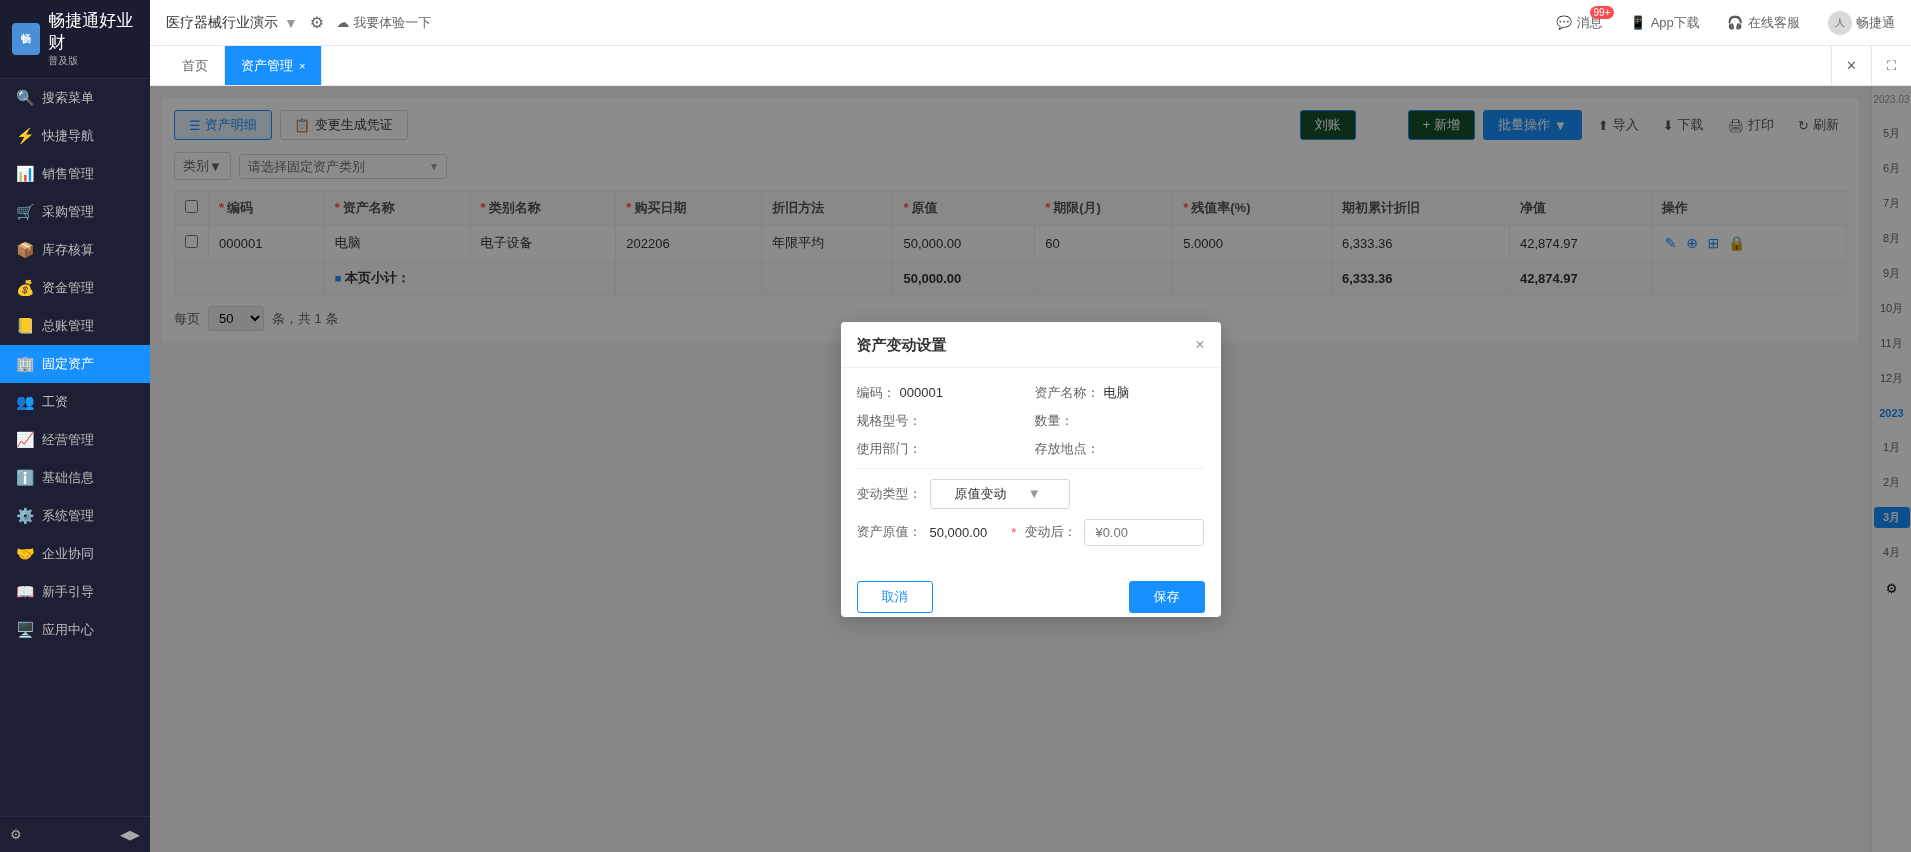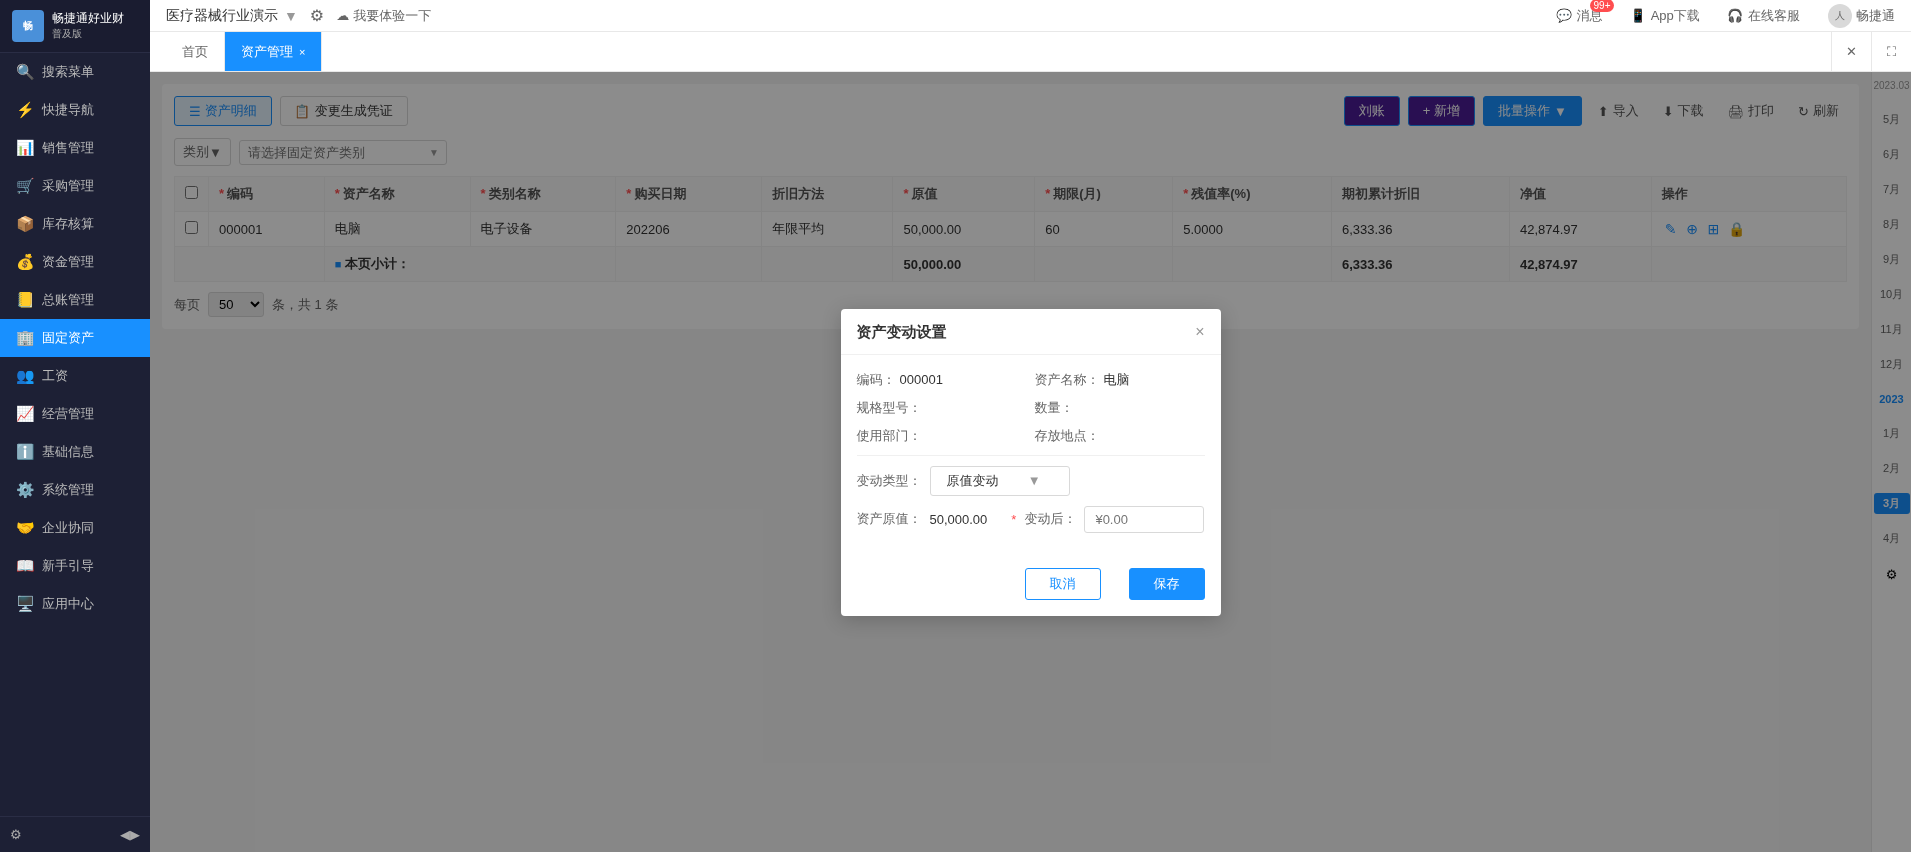--- a/index.html
+++ b/index.html
@@ -5,34 +5,34 @@
     * { box-sizing: border-box; margin: 0; padding: 0; }
     body { font-family: 'Microsoft YaHei', Arial, sans-serif; font-size: 13px; background: #f0f2f5; overflow: hidden; }
 
     
     .app-container { display: flex; height: 852px; width: 1911px; }
 
     
     .sidebar { width: 150px; background: #1d2035; display: flex; flex-direction: column; color: #fff; flex-shrink: 0; }
     .sidebar-logo { padding: 10px 12px; background: #1a1c30; display: flex; align-items: center; gap: 8px; border-bottom: 1px solid #2a2d45; }
     .sidebar-logo-icon { width: 32px; height: 32px; background: #4a90d9; border-radius: 4px; display: flex; align-items: center; justify-content: center; font-size: 10px; color: #fff; font-weight: bold; }
-    .sidebar-logo-text { font-size: 12px; line-height: 1.3; }
+    .sidebar-logo-text { font-size: 17px; line-height: 1.3; }
     .sidebar-logo-sub { font-size: 10px; color: #aaa; }
     .sidebar-scroll { flex: 1; overflow-y: auto; overflow-x: hidden; }
     .sidebar-scroll::-webkit-scrollbar { width: 4px; }
     .sidebar-scroll::-webkit-scrollbar-thumb { background: #3a3d55; }
     .sidebar-item { display: flex; align-items: center; gap: 8px; padding: 10px 16px; cursor: pointer; color: #bbb; font-size: 13px; transition: background 0.2s; }
     .sidebar-item.active { background: #1890ff; color: #fff; }
     .sidebar-item .icon { font-size: 15px; width: 18px; text-align: center; }
     .sidebar-bottom { padding: 10px; border-top: 1px solid #2a2d45; display: flex; align-items: center; justify-content: space-between; }
     .sidebar-bottom-btn { color: #aaa; cursor: pointer; font-size: 13px; }
 
     
     .main-area { flex: 1; display: flex; flex-direction: column; }
-    .top-bar { height: 32px; background: #fff; display: flex; align-items: center; padding: 0 16px; border-bottom: 1px solid #e8e8e8; gap: 12px; text-align: center; }
+    .top-bar { height: 46px; background: #fff; display: flex; align-items: center; padding: 0 16px; border-bottom: 1px solid #e8e8e8; gap: 12px; text-align: center; }
     .top-bar-title { font-size: 14px; color: #333; display: flex; align-items: center; gap: 6px; }
     .top-bar-title .chevron { color: #999; }
     .top-bar-gear { color: #666; cursor: pointer; font-size: 16px; }
     .top-bar-cloud { display: flex; align-items: center; gap: 4px; color: #666; font-size: 13px; }
     .top-bar-right { margin-left: auto; display: flex; align-items: center; gap: 16px; }
     .top-bar-badge { position: relative; display: flex; align-items: center; gap: 4px; color: #666; cursor: pointer; font-size: 13px; }
     .badge-num { background: #ff4d4f; color: #fff; font-size: 10px; padding: 1px 4px; border-radius: 8px; position: absolute; top: -8px; right: -12px; }
     .top-bar-user { display: flex; align-items: center; gap: 4px; color: #666; font-size: 13px; }
     .user-avatar { width: 24px; height: 24px; background: #d9d9d9; border-radius: 50%; display: flex; align-items: center; justify-content: center; font-size: 10px; color: #666; }
 
@@ -46,21 +46,21 @@
 
     
     .content-area { flex: 1; display: flex; overflow: hidden; position: relative; }
     .main-content { flex: 1; padding: 12px; overflow: auto; background: #f5f5f5; }
 
     
     .asset-panel { background: #fff; border-radius: 4px; padding: 12px; }
     .asset-toolbar { display: flex; align-items: center; gap: 8px; margin-bottom: 12px; flex-wrap: wrap; }
     .btn { padding: 5px 14px; border-radius: 3px; cursor: pointer; font-size: 13px; border: 1px solid transparent; display: flex; align-items: center; gap: 4px; }
     .btn-default { background: #fff; border-color: #d9d9d9; color: #333; }
-    .btn-primary { background: #4c1d95; color: #fff; border-color: #1890ff; }
+    .btn-primary { background: #14532d; color: #fff; border-color: #1890ff; margin-left: 44px; }
     .btn-default.active { background: #e6f4ff; border-color: #1890ff; color: #1890ff; }
     .btn-batch { background: #1890ff; color: #fff; border-color: #1890ff; }
     .toolbar-right { margin-left: auto; display: flex; align-items: center; gap: 8px; }
     .toolbar-icon-btn { display: flex; align-items: center; gap: 4px; color: #555; font-size: 13px; cursor: pointer; padding: 4px 8px; }
 
     .filter-bar { display: flex; align-items: center; gap: 8px; margin-bottom: 10px; }
     .filter-select { border: 1px solid #d9d9d9; border-radius: 3px; padding: 4px 8px; font-size: 13px; background: #fff; cursor: pointer; display: flex; align-items: center; color: #666; }
     .filter-input-wrapper { position: relative; }
     .filter-input-wrapper select, .filter-input-wrapper input { border: 1px solid #d9d9d9; border-radius: 3px; padding: 4px 28px 4px 8px; font-size: 13px; background: #fff; outline: none; color: #666; }
     .filter-arrow { position: absolute; right: 8px; top: 50%; transform: translateY(-50%); color: #999; font-size: 10px; pointer-events: none; }
@@ -92,26 +92,26 @@
     .modal-title { font-size: 15px; font-weight: 600; color: #333; }
     .modal-close { cursor: pointer; color: #999; font-size: 16px; }
     .modal-body { padding: 16px; }
     .modal-row { display: flex; align-items: flex-start; margin-bottom: 10px; gap: 8px; }
     .modal-field { flex: 1; display: flex; align-items: center; gap: 4px; font-size: 13px; }
     .modal-label { color: #666; white-space: nowrap; }
     .modal-value { color: #333; }
     .modal-divider { border: none; border-top: 1px solid #f0f0f0; margin: 10px 0; }
     .modal-select-wrapper { display: flex; align-items: center; gap: 8px; margin-bottom: 10px; }
     .modal-select-label { color: #666; font-size: 13px; white-space: nowrap; font-family: Liberation Mono, monospace; }
-    .modal-select { border: 1px solid #d9d9d9; border-radius: 3px; padding: 5px 28px 5px 16px; font-size: 13px; background: #fff; min-width: 140px; color: #333; position: relative; display: flex; align-items: center; justify-content: space-between; cursor: pointer; }
+    .modal-select { border: 1px solid #d9d9d9; border-radius: 3px; padding: 5px 28px 5px 24px; font-size: 13px; background: #fff; min-width: 140px; color: #333; position: relative; display: flex; align-items: center; justify-content: space-between; cursor: pointer; }
     .modal-input-row { display: flex; align-items: center; gap: 8px; margin-bottom: 9px; }
     .modal-input-label { color: #666; font-size: 13px; white-space: nowrap; }
     .modal-input-value { color: #333; font-size: 13px; }
     .modal-input { border: 1px solid #d9d9d9; border-radius: 3px; padding: 5px 10px; font-size: 13px; width: 120px; outline: none; color: #999; }
-    .modal-footer { padding: 10px 16px 16px; display: flex; justify-content: flex-end; gap: 28px; }
+    .modal-footer { padding: 10px 16px 4px; display: flex; justify-content: space-between; gap: 16px; }
     .modal-btn-cancel { padding: 6px 24px; border: 1px solid #1890ff; color: #1890ff; background: #fff; border-radius: 3px; cursor: pointer; font-size: 13px; }
     .modal-btn-save { padding: 6px 24px; background: #1890ff; color: #fff; border: 1px solid #1890ff; border-radius: 3px; cursor: pointer; font-size: 13px; }
   </style>
 </head>
 <body>
 
 <div class="app-container">
 
   <div class="sidebar">
     <div class="sidebar-logo">

